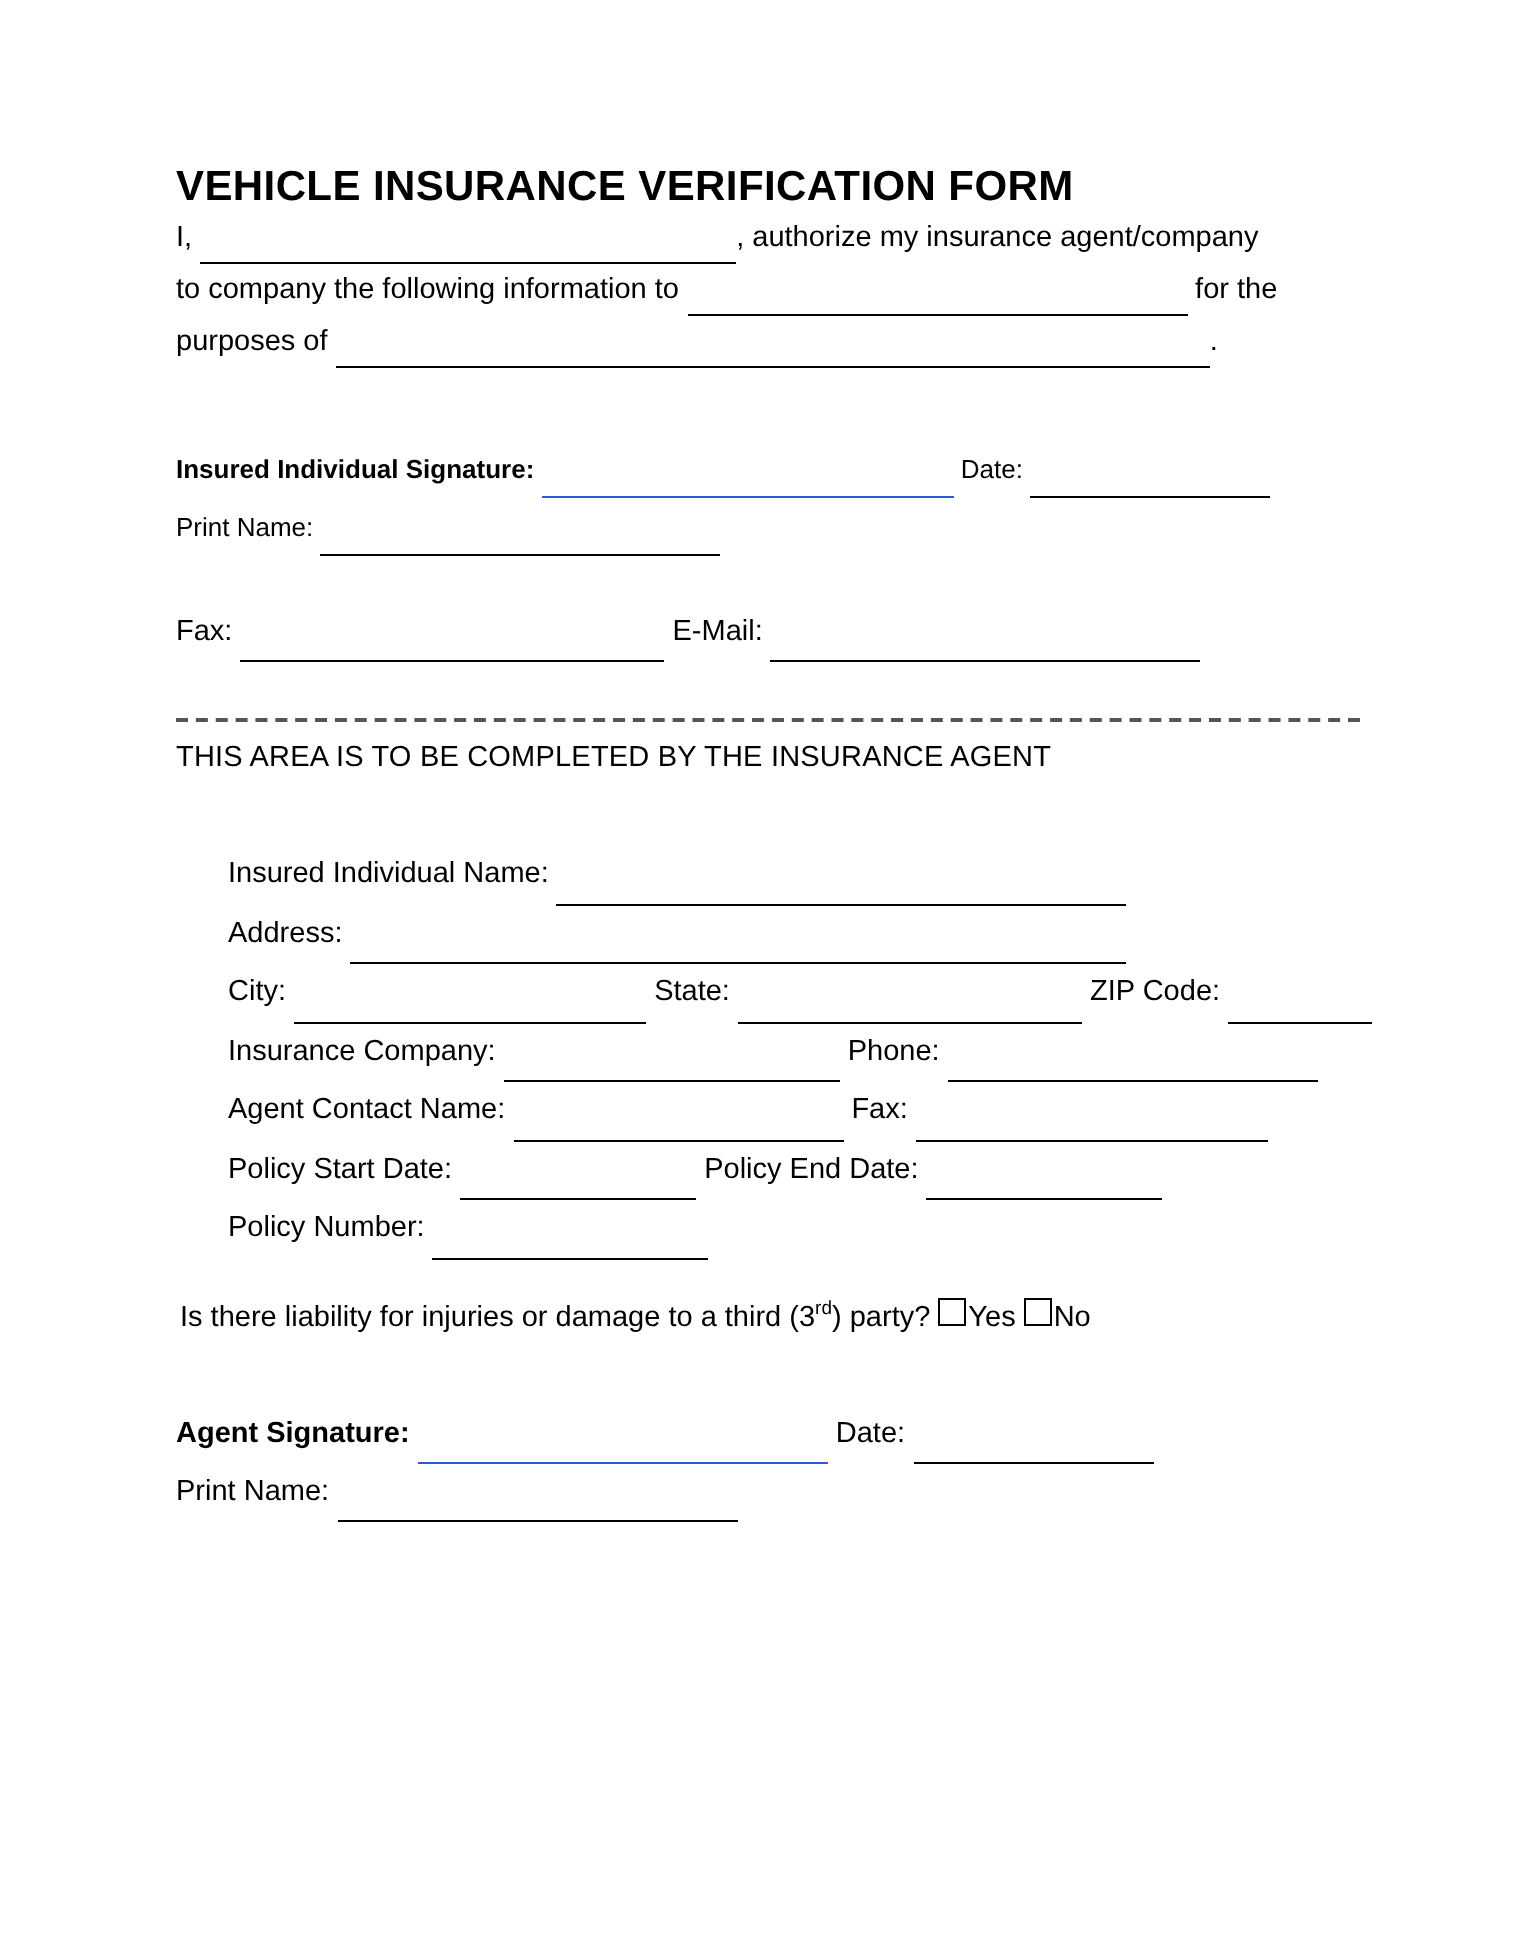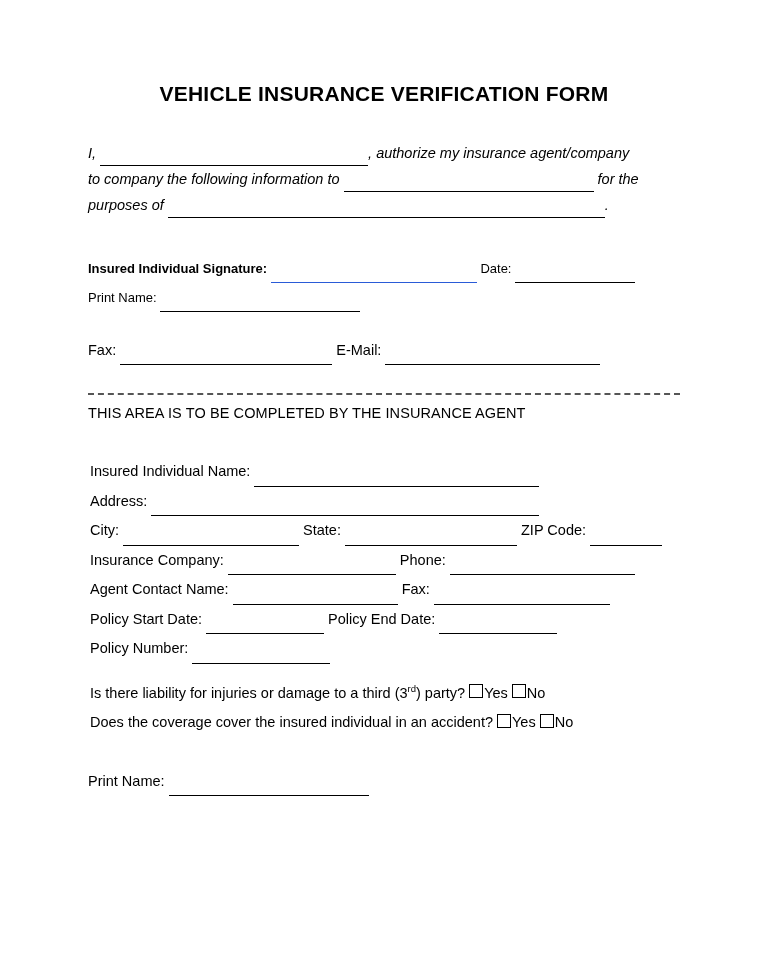--- a/index.html
+++ b/index.html
@@ -16,32 +16,30 @@
     overflow: hidden;
   }
   .page {
     position: relative;
     width: 768px;
     height: 979px;
     box-sizing: border-box;
     padding: 0 88px;
   }
   .title {
-    text-align: center;
+    text-align: left;
     font-size: 21px;
     font-weight: bold;
     letter-spacing: 0.2px;
     margin-top: 82px;
     margin-bottom: 0;
   }
   .intro {
-    margin-top: 34px;
     font-size: 14.5px;
     line-height: 26px;
-    font-style: italic;
   }
   .intro .ln {
     display: inline-block;
     border-bottom: 1px solid #000;
     height: 15px;
     vertical-align: bottom;
   }
   .sec-sign {
     margin-top: 36px;
     font-size: 13px;
@@ -75,21 +73,21 @@
     font-size: 14.5px;
     margin-top: 10px;
     letter-spacing: 0.1px;
   }
   .fields {
     margin-top: 36px;
     margin-left: 2px;
     font-size: 14.5px;
     line-height: 29.5px;
   }
-  .fields .row { white-space: nowrap; }
+  .fields .row { white-space: nowrap; margin-left: 24px; }
   .q-row {
     font-size: 14.5px;
     line-height: 30px;
     white-space: nowrap;
   }
   .qblock { margin-top: 10px; }
   .cb {
     display: inline-block;
     width: 12px;
     height: 12px;
@@ -184,26 +182,29 @@
     </div>
     <div class="row">
       <span>Policy Number:</span>
       <span class="blkline" style="width:138px"></span>
     </div>
 
     <div class="qblock">
       <div class="q-row">
         <span>Is there liability for injuries or damage to a third (3</span><sup>rd</sup><span>) party?</span><span class="cb"></span><span>Yes</span><span class="cb"></span><span>No</span>
       </div>
-      <div class="q-row">
-        <span>Does the coverage cover the insured individual in an accident?</span><span class="cb"></span><span>Yes</span><span class="cb"></span><span>No</span>
-      </div>
     </div>
   </div>
 
   <div class="agent-sign">
+    <div>
+      <span class="bold">Agent Signature</span><span class="bold">:</span>
+      <span class="blueline" style="width:205px"></span>
+      <span>Date:</span>
+      <span class="blkline" style="width:120px"></span>
+    </div>
     <div>
       <span>Print Name:</span>
       <span class="blkline" style="width:200px"></span>
     </div>
   </div>
 
 </div>
 
 </body></html>

